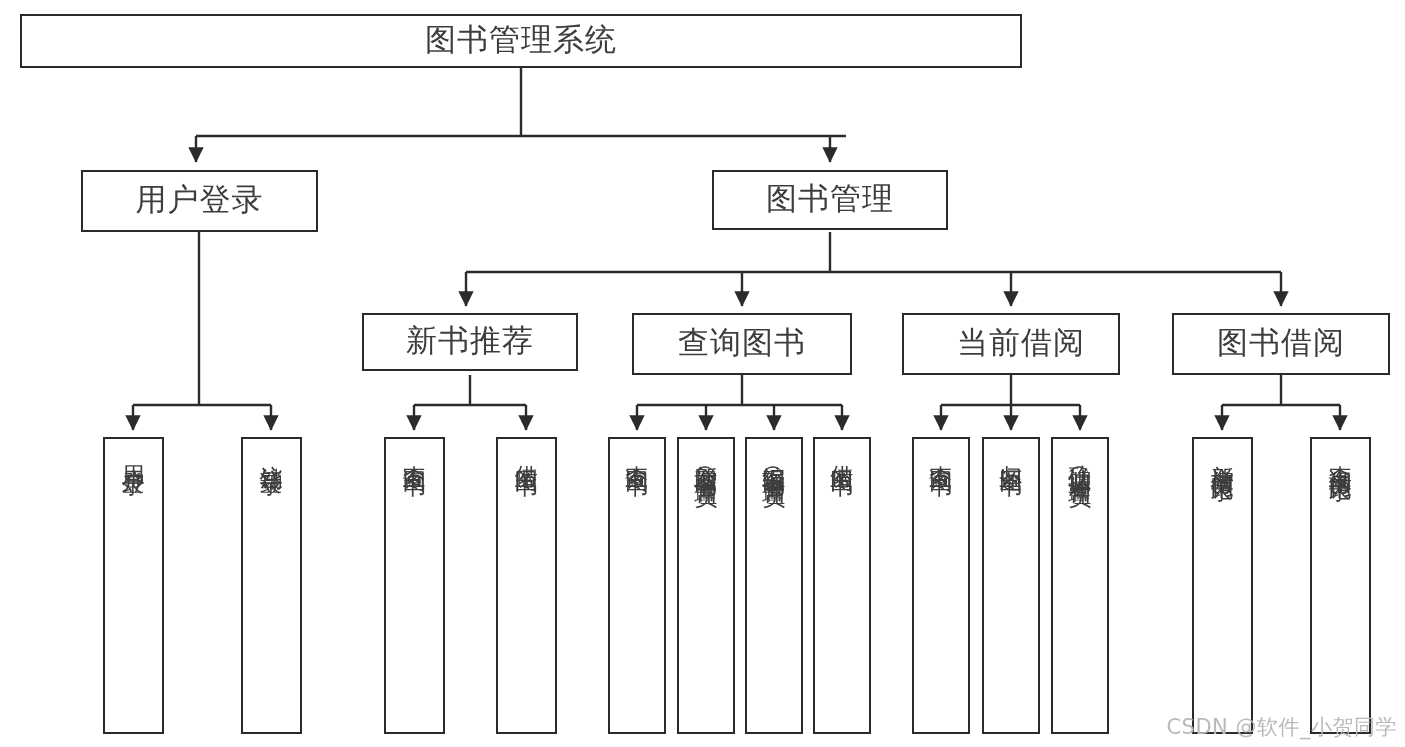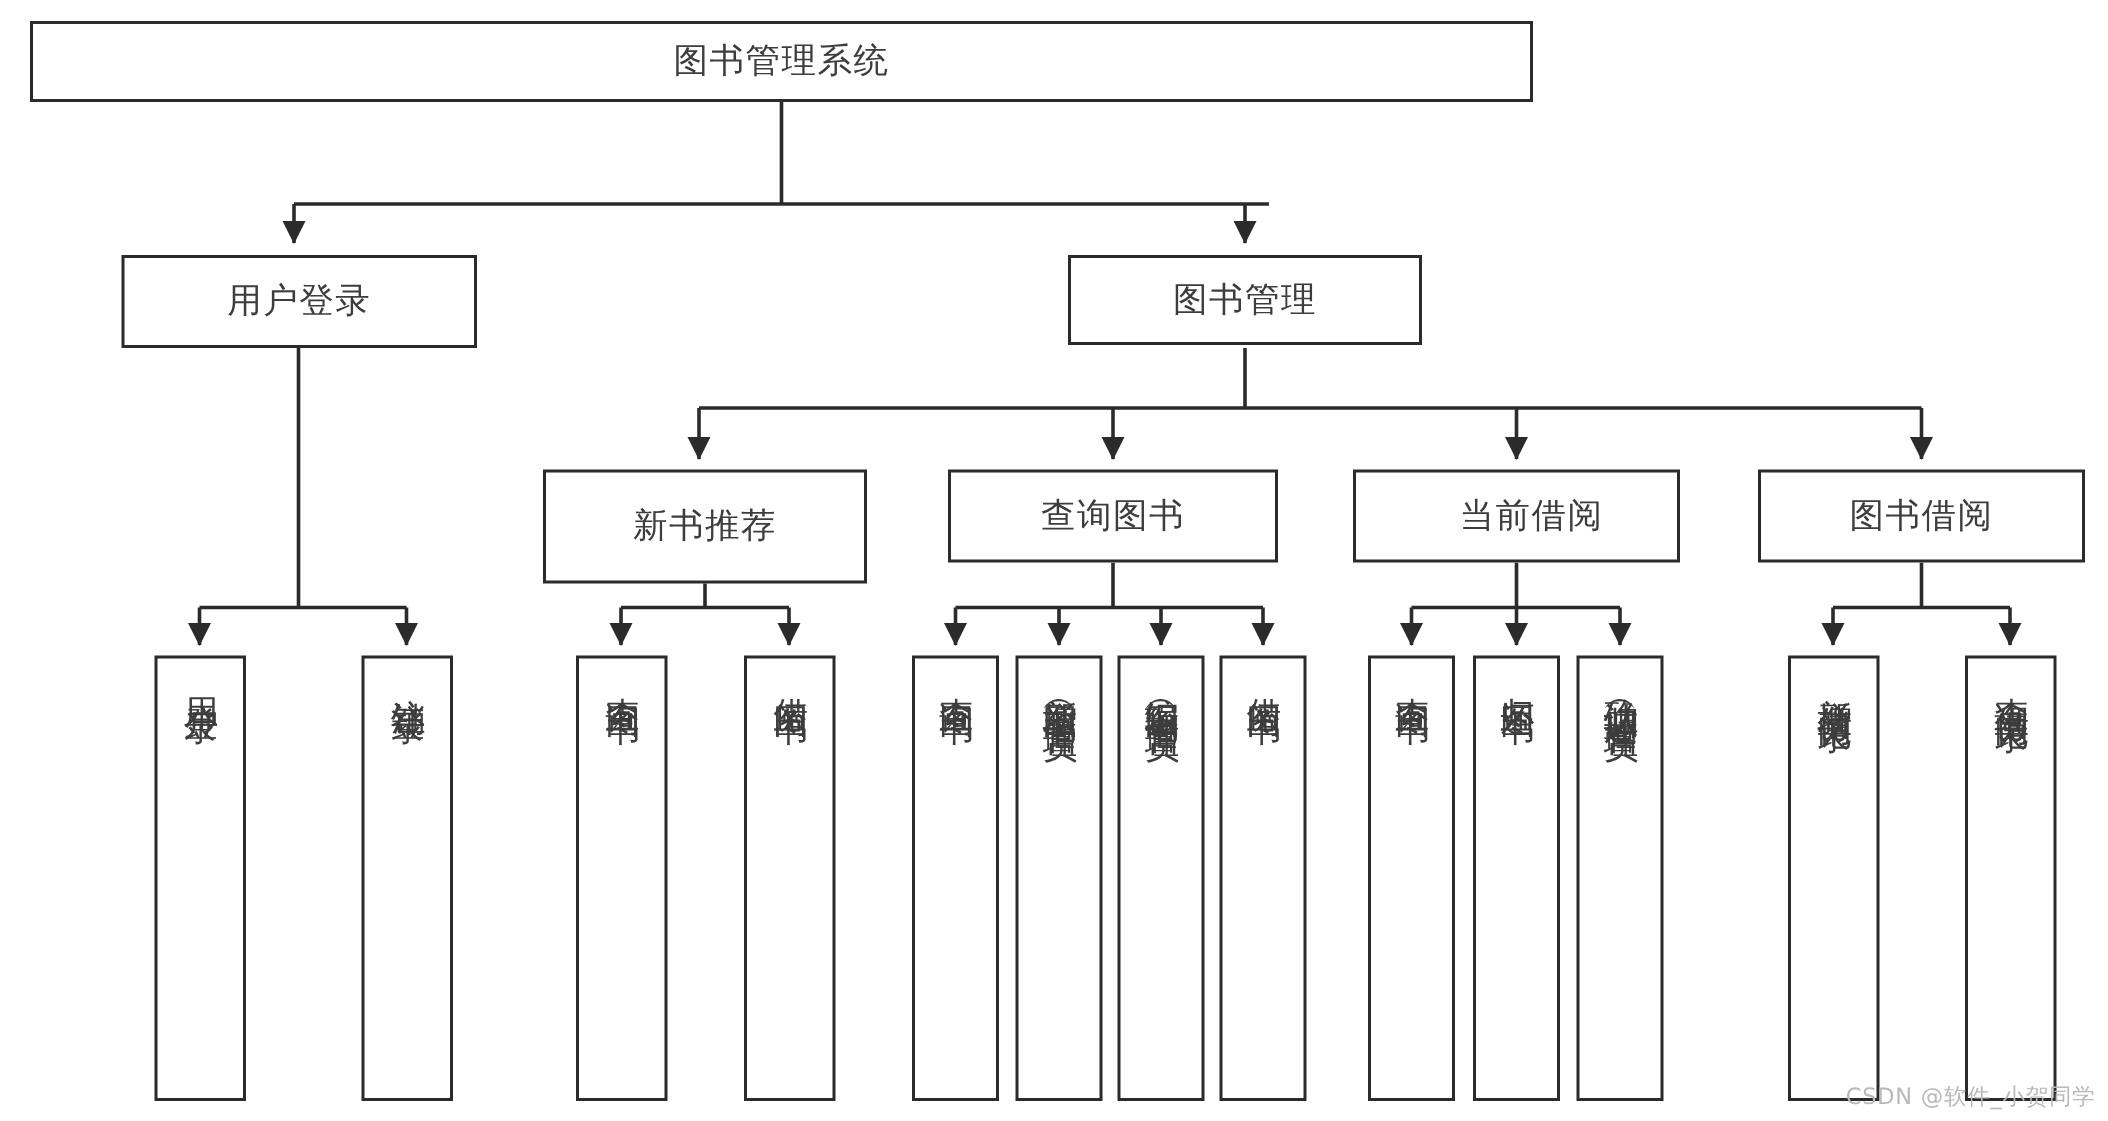--- a/index.html
+++ b/index.html
@@ -3,25 +3,25 @@
 <meta charset="utf-8">
 <style>
   html,body{margin:0;padding:0;background:#ffffff;}
   body{width:1405px;height:747px;position:relative;overflow:hidden;
        font-family:"DejaVu Sans","Liberation Sans",sans-serif;}
   #canvas{position:absolute;inset:0;width:1405px;height:747px;}
   #svg-layer{position:absolute;left:0;top:0;width:1405px;height:747px;}
   .node{position:absolute;box-sizing:border-box;background:#ffffff;
         border:2px solid #2b2b2b;display:flex;align-items:center;justify-content:center;}
   .node .label{color:#3d3d3d;white-space:nowrap;}
-  .node.horiz .label{font-size:23px;line-height:1;letter-spacing:1px;}
+  .node.horiz .label{font-size:31px;line-height:1;letter-spacing:1px;font-family:Liberation Mono, monospace;}
   .node.vert{align-items:flex-start;justify-content:center;padding-top:8px;}
   .node.vert .label{writing-mode:vertical-rl;text-orientation:upright;
         font-size:23px;line-height:1.32;letter-spacing:3px;white-space:nowrap;}
-  #watermark{position:absolute;right:8px;bottom:6px;font-size:15px;color:#b9b9b9;
+  #watermark{position:absolute;right:8px;bottom:6px;font-size:21px;color:#b9b9b9;
         letter-spacing:.5px;white-space:nowrap;pointer-events:none;}
 </style>
 </head>
 <body>
 
 <div id="canvas">
 
   <svg id="svg-layer" viewBox="0 0 1405 747" xmlns="http://www.w3.org/2000/svg">
     <defs>
       <marker id="arw" viewBox="0 0 12 12" refX="10.5" refY="6" markerWidth="7" markerHeight="7" orient="auto-start-reverse">
@@ -76,21 +76,21 @@
     <span class="label">图书管理系统</span>
   </div>
 
   <div class="node horiz" style="left:81px;top:170px;width:237px;height:62px;">
     <span class="label">用户登录</span>
   </div>
   <div class="node horiz" style="left:712px;top:170px;width:236px;height:60px;">
     <span class="label">图书管理</span>
   </div>
 
-  <div class="node horiz" style="left:362px;top:313px;width:216px;height:76px;">
+  <div class="node horiz" style="left:362px;top:313px;width:216px;height:58px;">
     <span class="label">新书推荐</span>
   </div>
   <div class="node horiz" style="left:632px;top:313px;width:220px;height:62px;">
     <span class="label">查询图书</span>
   </div>
   <div class="node horiz" style="left:902px;top:313px;width:218px;height:62px;padding-left:20px;">
     <span class="label">当前借阅</span>
   </div>
   <div class="node horiz" style="left:1172px;top:313px;width:218px;height:62px;">
     <span class="label">图书借阅</span>

